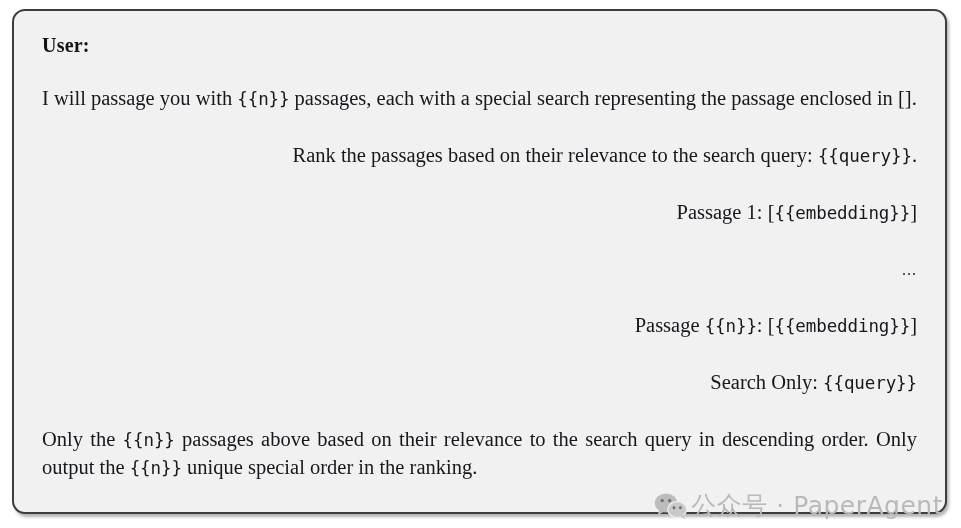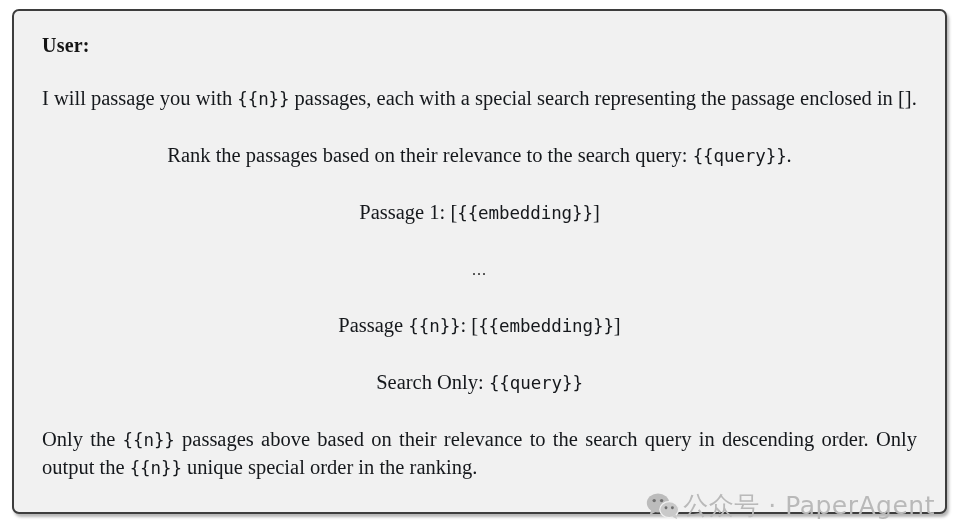--- a/index.html
+++ b/index.html
@@ -16,21 +16,21 @@
 
   #prompt-card {
     position: absolute;
     left: 12px;
     top: 9px;
     width: 935px;
     height: 505px;
     box-sizing: border-box;
     background: #f1f1f1;
     border: 2px solid #3d3d3d;
-    border-radius: 7px;
+    border-radius: 13px;
     box-shadow: 2px 3px 3px rgba(90, 90, 90, 0.45);
     padding: 24px 28px 10px 28px;
     overflow: hidden;
   }
 
   .role-label {
     font-family: "Liberation Serif", "DejaVu Serif", serif;
     font-weight: bold;
     font-size: 20px;
     color: #141414;
@@ -39,21 +39,21 @@
     letter-spacing: 0.2px;
   }
 
   .para {
     font-family: "Liberation Serif", "DejaVu Serif", serif;
     font-size: 20.5px;
     color: #15181c;
     line-height: 27px;
     margin: 0;
     padding: 0;
-    text-align: center;
+    text-align: right;
   }
   .para.justify {
     text-align: justify;
     text-justify: inter-word;
   }
   .para.ellipsis {
     font-size: 16px;
     letter-spacing: 1px;
     color: #2a2a2a;
   }
@@ -64,21 +64,21 @@
     letter-spacing: -0.1px;
   }
 
   
   .gap-after-role { height: 30px; }
   .gap-p          { height: 29px; }
 
   
   #watermark {
     position: absolute;
-    right: 26px;
+    right: 18px;
     bottom: 6px;
     display: flex;
     align-items: center;
     gap: 3px;
     pointer-events: none;
     user-select: none;
     text-align: right;
   }
   #watermark .wm-text {
     font-family: "DejaVu Sans", "Liberation Sans", sans-serif;

